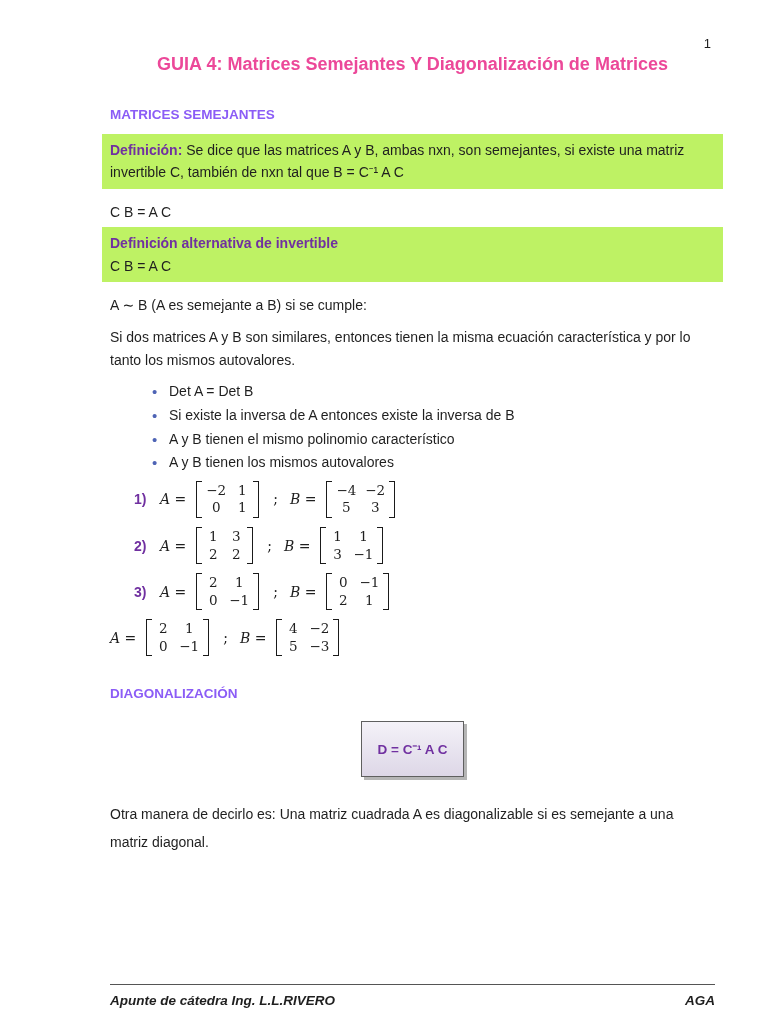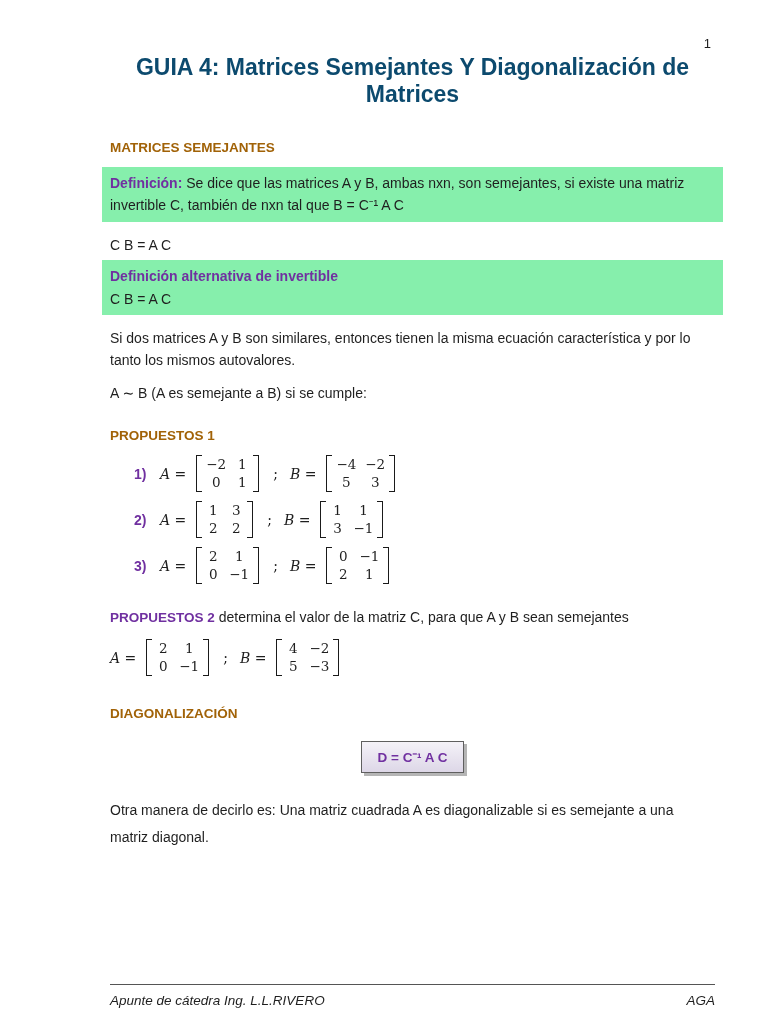--- a/index.html
+++ b/index.html
@@ -7,28 +7,28 @@
     position:relative;
     width:768px;height:1024px;
     background:#ffffff;
     box-sizing:border-box;
     padding:38px 53px 0 110px;
     font-family:"Liberation Sans",sans-serif;
     font-size:14px;color:#1f1f1f;
     overflow:hidden;
   }
   .page-number{position:absolute;top:36px;right:57px;font-size:13px;color:#1f1f1f;}
-  h1.title{font-size:23px;color:#0c4a6e;text-align:center;font-weight:bold;margin:16px 0 32px;}
-  h2.sec{font-size:13.5px;color:#a16207;font-weight:bold;margin:24px 0 12px;}
+  h1.title{font-size:18px;color:#ec4899;text-align:center;font-weight:bold;margin:16px 0 32px;}
+  h2.sec{font-size:13.5px;color:#8b5cf6;font-weight:bold;margin:24px 0 12px;}
   .sec-inline{color:#7030A0;font-weight:bold;font-size:13.5px;}
   p{margin:10px 0;line-height:1.6;}
   p.loose{line-height:1.95;margin:8px 0;}
   .centered{text-align:left;}
   .eq{margin:4px 0;}
-  .hl{background:#86efac;padding:5px 8px;margin:12px -8px;line-height:1.6;}
+  .hl{background:#bef264;padding:5px 8px;margin:12px -8px;line-height:1.6;}
   .hl.tight{margin-top:4px;}
   .plabel{color:#7030A0;font-weight:bold;}
   .bullets{margin:2px 0 0 42px;padding:0;}
   .bullets li{list-style:none;position:relative;padding-left:17px;line-height:1.55;margin:2px 0;}
   .bullets li::before{content:"\2022";position:absolute;left:0;top:-1px;color:#4E64B5;font-size:15px;}
   .prob{display:flex;align-items:center;margin:7px 0 9px 24px;gap:8px;}
   .prob.noindent{margin-left:0;}
   .prob-num{color:#7030A0;font-weight:bold;min-width:18px;}
   .mvar{font-family:"DejaVu Serif",serif;font-style:italic;font-size:14px;}
   .msep{font-family:"DejaVu Serif",serif;padding:0 4px;}
@@ -36,24 +36,24 @@
   .br{width:5px;}
   .brl{border:1.5px solid #1a1a1a;border-right:none;}
   .brr{border:1.5px solid #1a1a1a;border-left:none;}
   .mcells{display:grid;grid-template-columns:auto auto;column-gap:9px;padding:1px 4px;
           text-align:center;font-family:"DejaVu Serif",serif;font-size:13.5px;line-height:1.3;}
   .mcell{min-width:14px;}
   .dbox-wrap{text-align:center;margin:20px 0 24px;}
   .dbox{display:inline-block;border:1px solid #5f5f5f;
         background:linear-gradient(180deg,#f4f2f8,#ddd7e7);
         box-shadow:3px 3px 0 rgba(120,120,120,0.55);
-        padding:6px 16px;color:#7030A0;font-weight:bold;font-size:13.5px;}
+        padding:18px 16px;color:#7030A0;font-weight:bold;font-size:13.5px;}
   .footer{position:absolute;left:110px;right:53px;bottom:16px;background:#fff;
           border-top:1.5px solid #555;padding-top:8px;display:flex;justify-content:space-between;
-          font-style:italic;font-weight:normal;font-size:13.5px;color:#1f1f1f;}
+          font-style:italic;font-weight:bold;font-size:13.5px;color:#1f1f1f;}
 </style>
 </head>
 <body>
 
 <div class="page">
 
   <div class="page-number">1</div>
 
   <h1 class="title">GUIA 4: Matrices Semejantes Y  Diagonalización de Matrices</h1>
 
@@ -63,25 +63,30 @@
     <span class="plabel">Definición:</span><span> Se dice que las matrices A y B, ambas nxn, son semejantes, si existe una matriz invertible C, también de nxn tal que B = C⁻¹ A C</span>
   </div>
 
   <p class="centered eq">C B = A C</p>
 
   <div class="hl tight">
     <div class="plabel">Definición alternativa de invertible</div>
     <div class="centered">C B = A C</div>
   </div>
 
+  <p style="margin:2px 0;">A ∼ B (A es semejante a B) si se cumple:</p>
   <p>Si dos matrices A y B son similares, entonces tienen la misma ecuación característica y por lo tanto los mismos autovalores.</p>
-  <p style="margin:2px 0;">A ∼ B (A es semejante a B) si se cumple:</p>
-
-
-  <h2 class="sec">PROPUESTOS 1</h2>
+
+  <ul class="bullets">
+    <li>Det A = Det B</li>
+    <li>Si existe la inversa de A entonces existe la inversa de B</li>
+    <li>A y B tienen el mismo polinomio característico</li>
+    <li>A y B tienen los mismos autovalores</li>
+  </ul>
+
 
   <div class="prob">
     <span class="prob-num">1)</span>
     <span class="mvar">A =</span>
     <span class="matrix">
         <span class="br brl"></span>
         <span class="mcells">
           <span class="mcell">−2</span>
           <span class="mcell">1</span>
           <span class="mcell">0</span>
@@ -150,23 +155,20 @@
         <span class="mcells">
           <span class="mcell">0</span>
           <span class="mcell">−1</span>
           <span class="mcell">2</span>
           <span class="mcell">1</span>
         </span>
         <span class="br brr"></span>
       </span>
   </div>
 
-  <p style="margin-top:22px;">
-    <span class="sec-inline">PROPUESTOS 2</span><span> determina el valor de la matriz C, para que A y B sean semejantes</span>
-  </p>
 
   <div class="prob noindent">
     <span class="mvar">A =</span>
     <span class="matrix">
         <span class="br brl"></span>
         <span class="mcells">
           <span class="mcell">2</span>
           <span class="mcell">1</span>
           <span class="mcell">0</span>
           <span class="mcell">−1</span>

